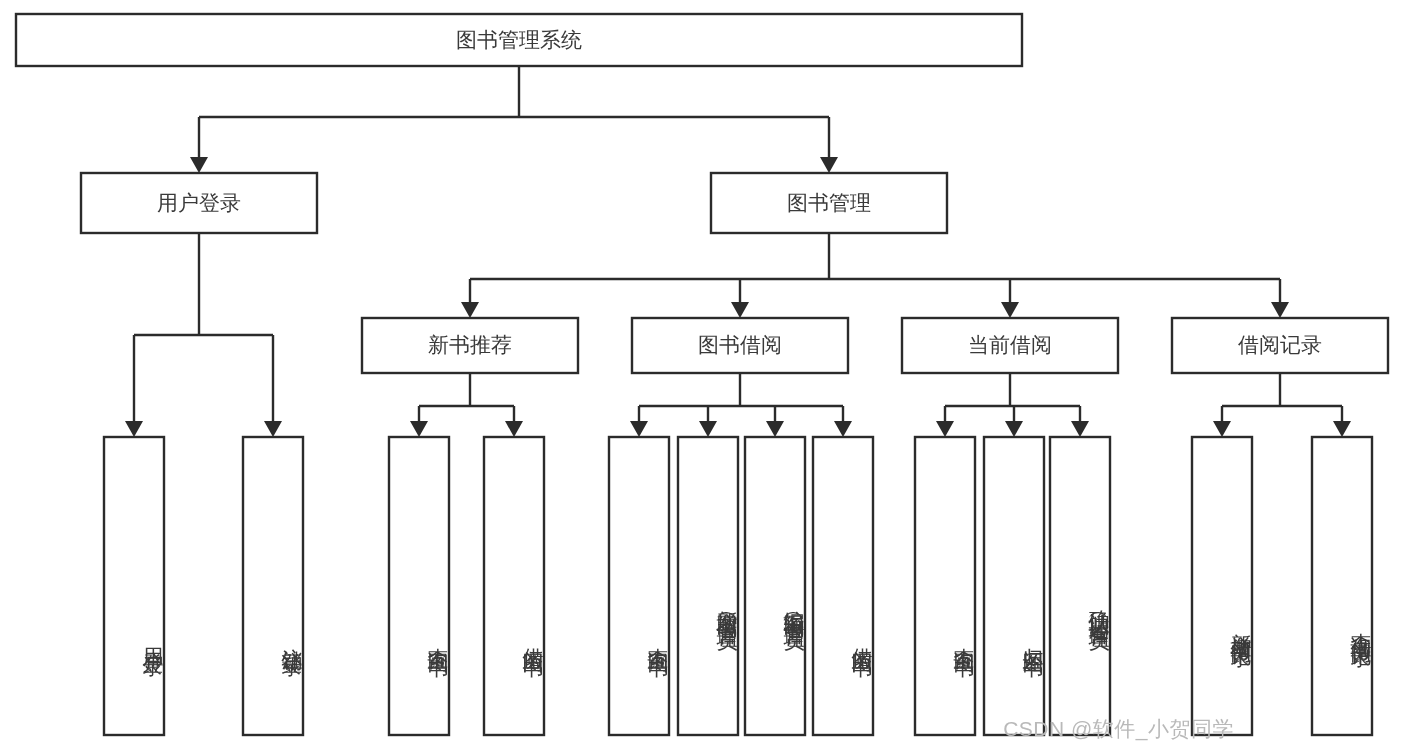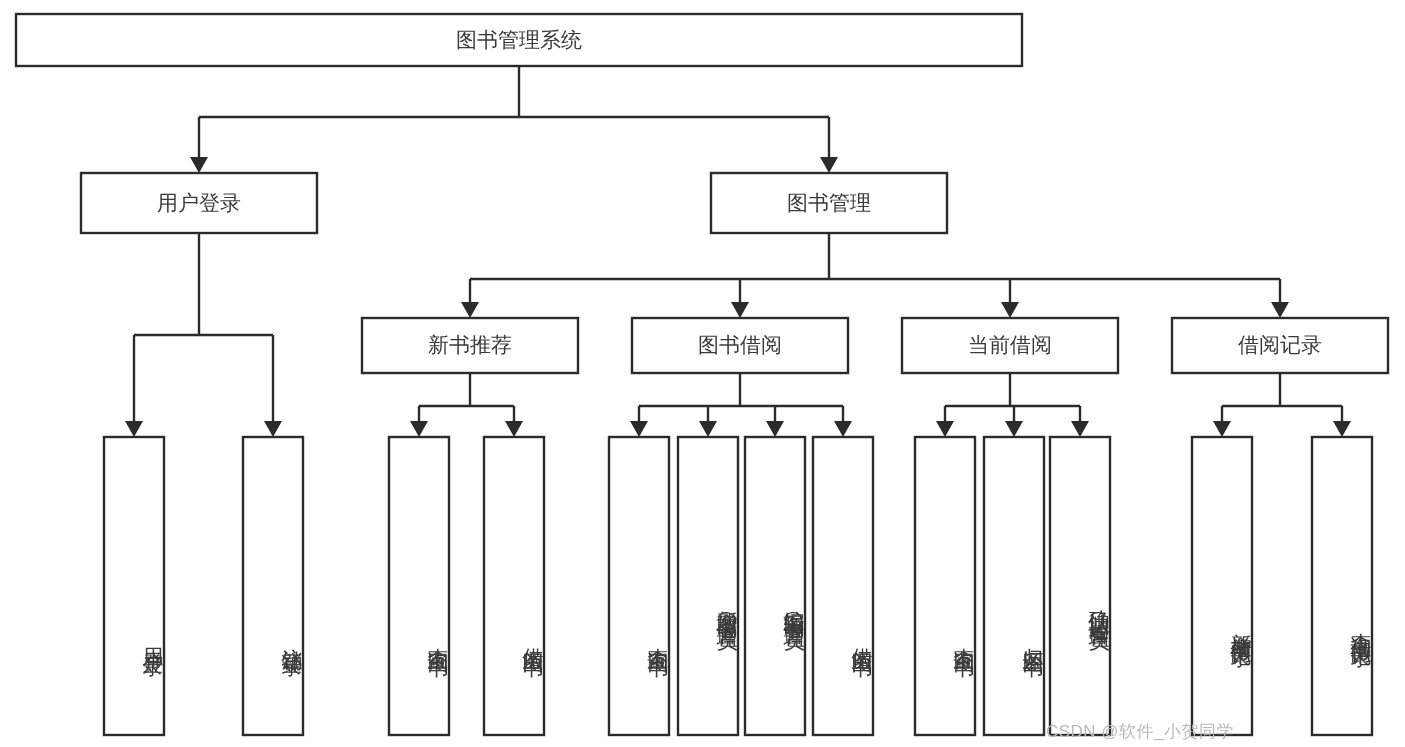--- a/index.html
+++ b/index.html
@@ -62,21 +62,21 @@
     align-items: flex-start;
     justify-content: center;
     pointer-events: none;
     overflow: hidden;
   }
   .watermark {
     position: absolute;
     right: 8px;
     bottom: 4px;
     font-family: "Liberation Sans", "DejaVu Sans", sans-serif;
-    font-size: 17px;
+    font-size: 21px;
     color: #b9b9b9;
     white-space: nowrap;
     letter-spacing: 0.5px;
   }
 </style>
 </head>
 <body>
 
 <div id="canvas">
 

